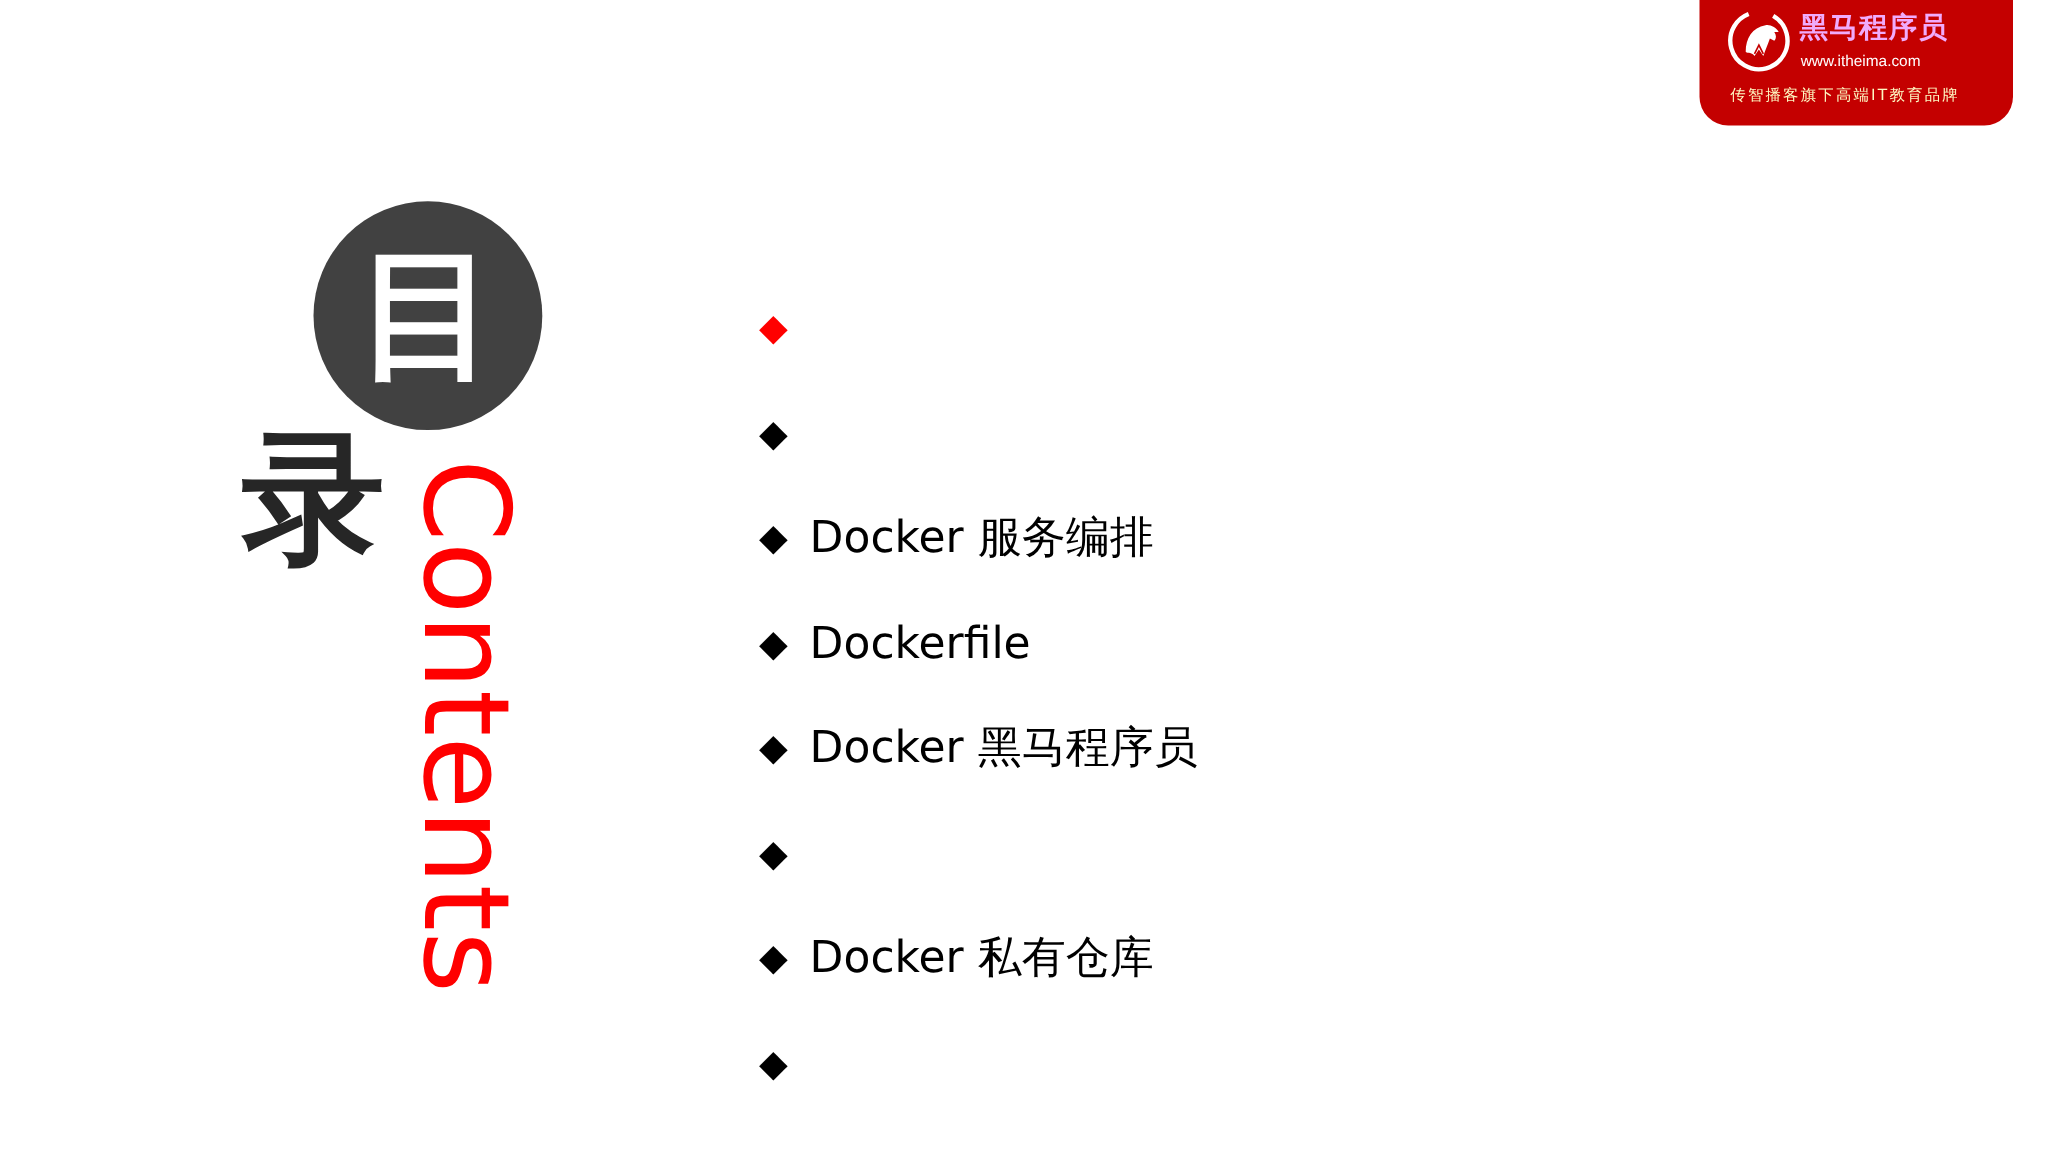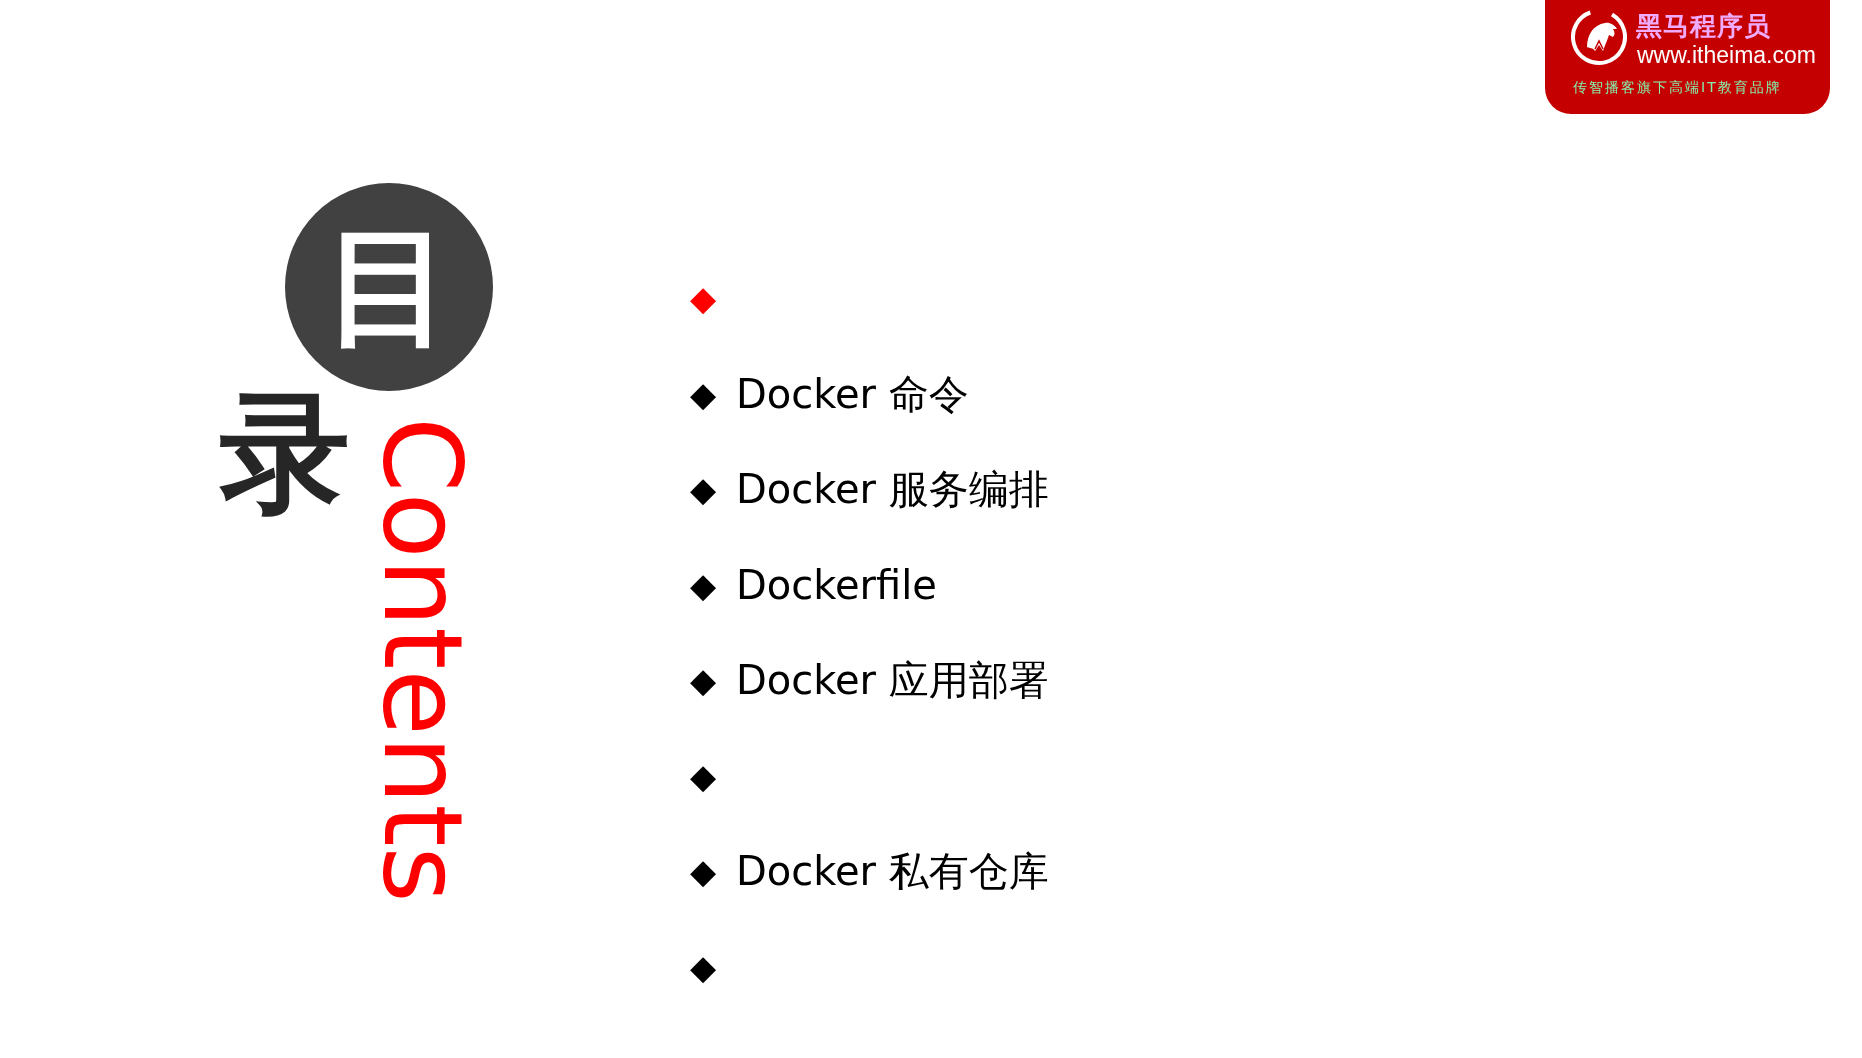--- a/index.html
+++ b/index.html
@@ -14,24 +14,24 @@
   }
   .logo .emblem {
     position: absolute; left: 24px; top: 7px; width: 60px; height: 60px;
   }
   .logo .brand {
     position: absolute; left: 91px; top: 10px; color: #f0abfc;
     font-size: 26px; font-weight: bold; letter-spacing: 1px; line-height: 32px;
   }
   .logo .url {
     position: absolute; left: 92px; top: 45px; color: #fff;
-    font-family: "Liberation Sans", sans-serif; font-size: 23px; line-height: 20px;
+    font-family: "Liberation Sans", sans-serif; font-size: 14px; line-height: 20px;
   }
   .logo .slogan {
-    position: absolute; left: 28px; top: 78px; color: #86efac;
+    position: absolute; left: 28px; top: 78px; color: #fef9c3;
     font-size: 14px; letter-spacing: 2px; line-height: 18px;
   }
   .toc-circle {
     position: absolute; left: 285px; top: 183px; width: 208px; height: 208px;
     border-radius: 50%; background: #414141;
   }
   .toc-circle .mu {
     position: absolute; left: 0; top: 0; width: 208px; height: 208px;
     display: flex; align-items: center; justify-content: center;
     color: #ffffff; font-size: 128px; font-weight: bold; line-height: 1;
@@ -78,33 +78,32 @@
 </div>
 <div class="lu">录</div>
 <div class="contents-vert">Contents</div>
 
 <ul class="items">
   <li class="item active">
     <span class="diamond">◆</span>
   </li>
   <li class="item">
     <span class="diamond">◆</span>
-    <span>Docker 命令</span>
   </li>
   <li class="item">
     <span class="diamond">◆</span>
     <span>Docker 服务编排</span>
   </li>
   <li class="item">
     <span class="diamond">◆</span>
     <span>Dockerfile</span>
   </li>
   <li class="item">
     <span class="diamond">◆</span>
-    <span>Docker 应用部署</span>
+    <span>Docker 黑马程序员</span>
   </li>
   <li class="item">
     <span class="diamond">◆</span>
   </li>
   <li class="item">
     <span class="diamond">◆</span>
     <span>Docker 私有仓库</span>
   </li>
   <li class="item">
     <span class="diamond">◆</span>

